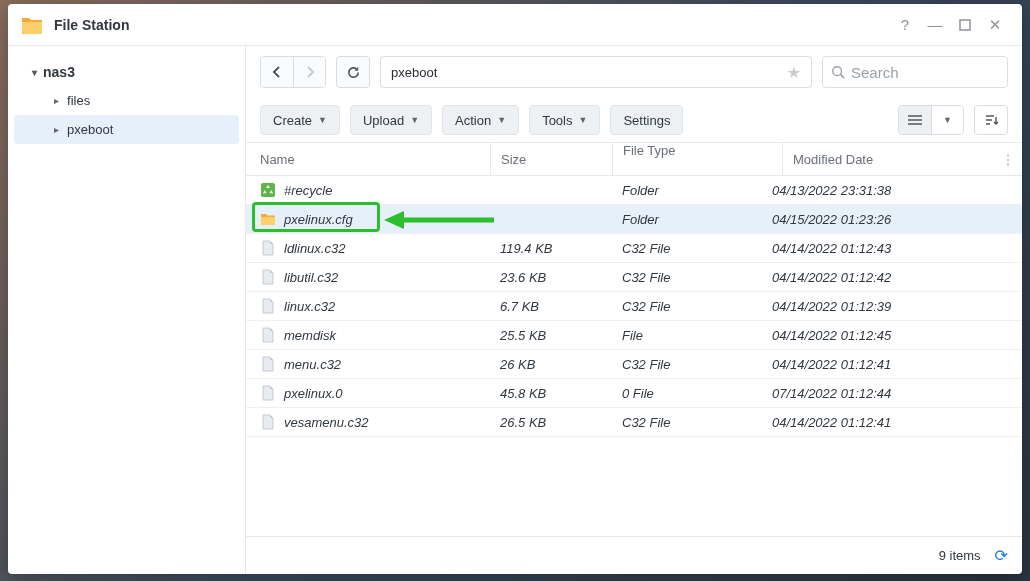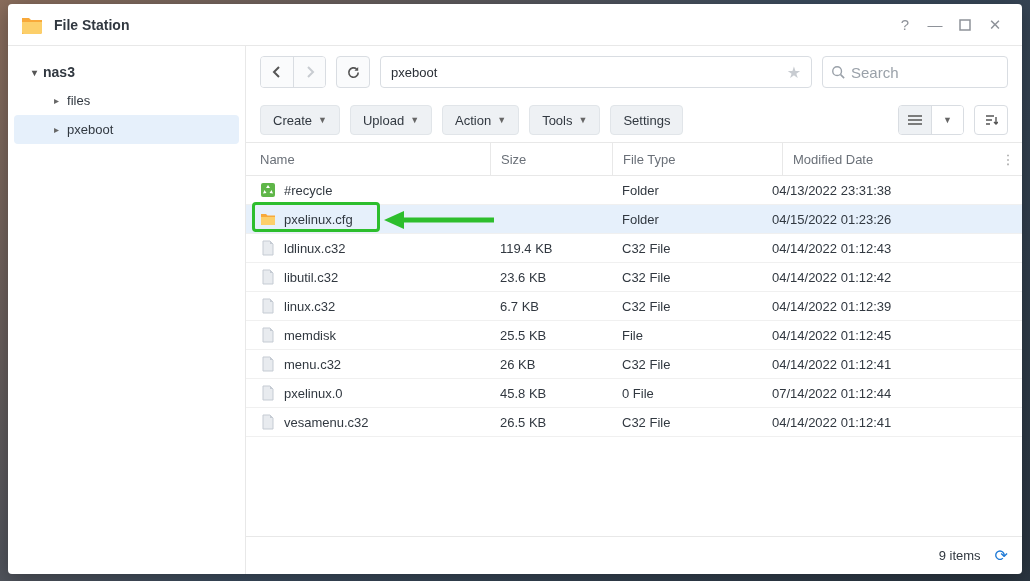--- a/index.html
+++ b/index.html
@@ -34,24 +34,24 @@
 .btn .caret { margin-left: 6px; font-size: 9px; color: #666; }
 .spacer { flex: 1; }
 .view-group { display: flex; border: 1px solid #d9dde2; border-radius: 4px; overflow: hidden; }
 .view-btn { width: 32px; height: 28px; display: flex; align-items: center; justify-content: center; background: #fff; cursor: pointer; }
 .view-btn.active { background: #eef1f4; }
 .view-btn + .view-btn { border-left: 1px solid #d9dde2; }
 .sort-btn { width: 34px; height: 30px; border: 1px solid #d9dde2; border-radius: 4px; display: flex; align-items: center; justify-content: center; cursor: pointer; background:#fff;}
 .table-head { height: 34px; display: flex; align-items: center; border-top: 1px solid #e8e8e8; border-bottom: 1px solid #e8e8e8; color: #6a7078; font-size: 13px; }
 .col-name { width: 244px; padding-left: 14px; }
 .col-size { width: 122px; border-left: 1px solid #e8e8e8; padding-left: 10px; height: 100%; display:flex; align-items:center;}
-.col-type { width: 150px; border-left: 1px solid #e8e8e8; padding-left: 10px; height: 100%; display:flex; align-items:center;}
+.col-type { width: 150px; border-left: 1px solid #e8e8e8; padding-left: 10px; height: 100%; display:flex; }
 .col-mod { flex: 1; border-left: 1px solid #e8e8e8; padding-left: 10px; height: 100%; display:flex; align-items:center;margin-left:20px;}
 .col-menu { width: 28px; display:flex; align-items:center; justify-content:center; color:#999; cursor:pointer;}
-.file-list { flex: 1; overflow-y: auto; position: relative; }
+.file-list { flex: 1; overflow-y: auto; position: relative; font-style: italic; }
 .row { height: 29px; display: flex; align-items: center; border-bottom: 1px solid #f0f0f0; color: #313840; cursor: pointer; position: relative; }
 .row.selected { background: #e6f0fb; }
 .row .c-name { width: 244px; padding-left: 14px; display: flex; align-items: center; gap: 8px; }
 .row .c-size { width: 122px; padding-left: 10px; }
 .row .c-type { width: 150px; padding-left: 10px; }
 .row .c-mod { flex: 1; padding-left: 10px; }
 .row .file-icon { width: 16px; height: 16px; flex-shrink: 0; }
 .highlight-box { position: absolute; left: 6px; top: 26px; width: 128px; height: 30px; border: 3px solid #2dbe2d; border-radius: 4px; pointer-events: none; z-index: 5; }
 .arrow { position: absolute; left: 138px; top: 32px; z-index: 5; pointer-events: none; }
 .statusbar { height: 38px; border-top: 1px solid #e8e8e8; display: flex; align-items: center; justify-content: flex-end; padding: 0 14px; gap: 14px; color: #313840; }

